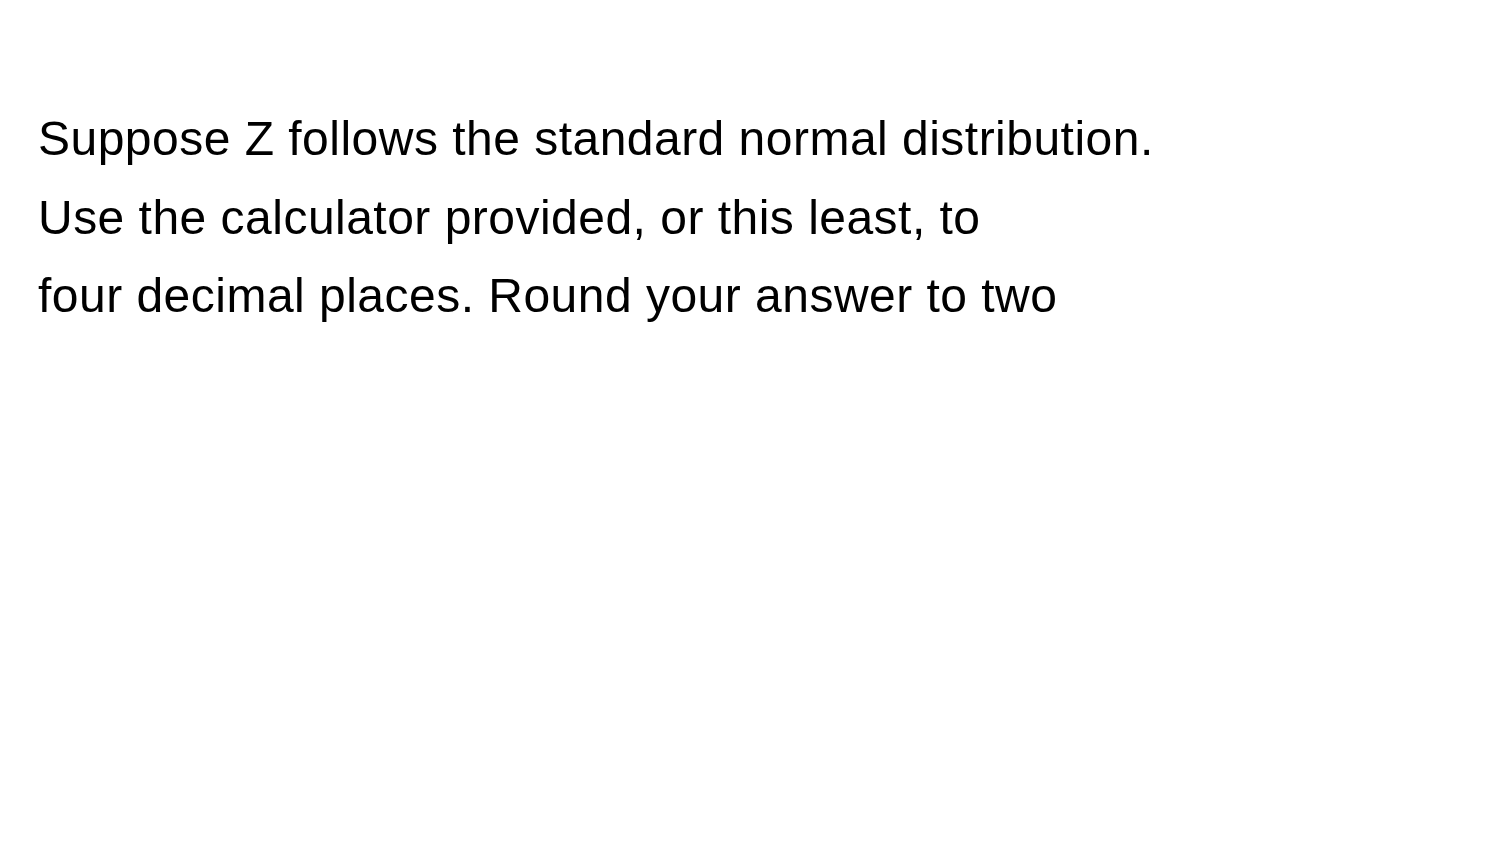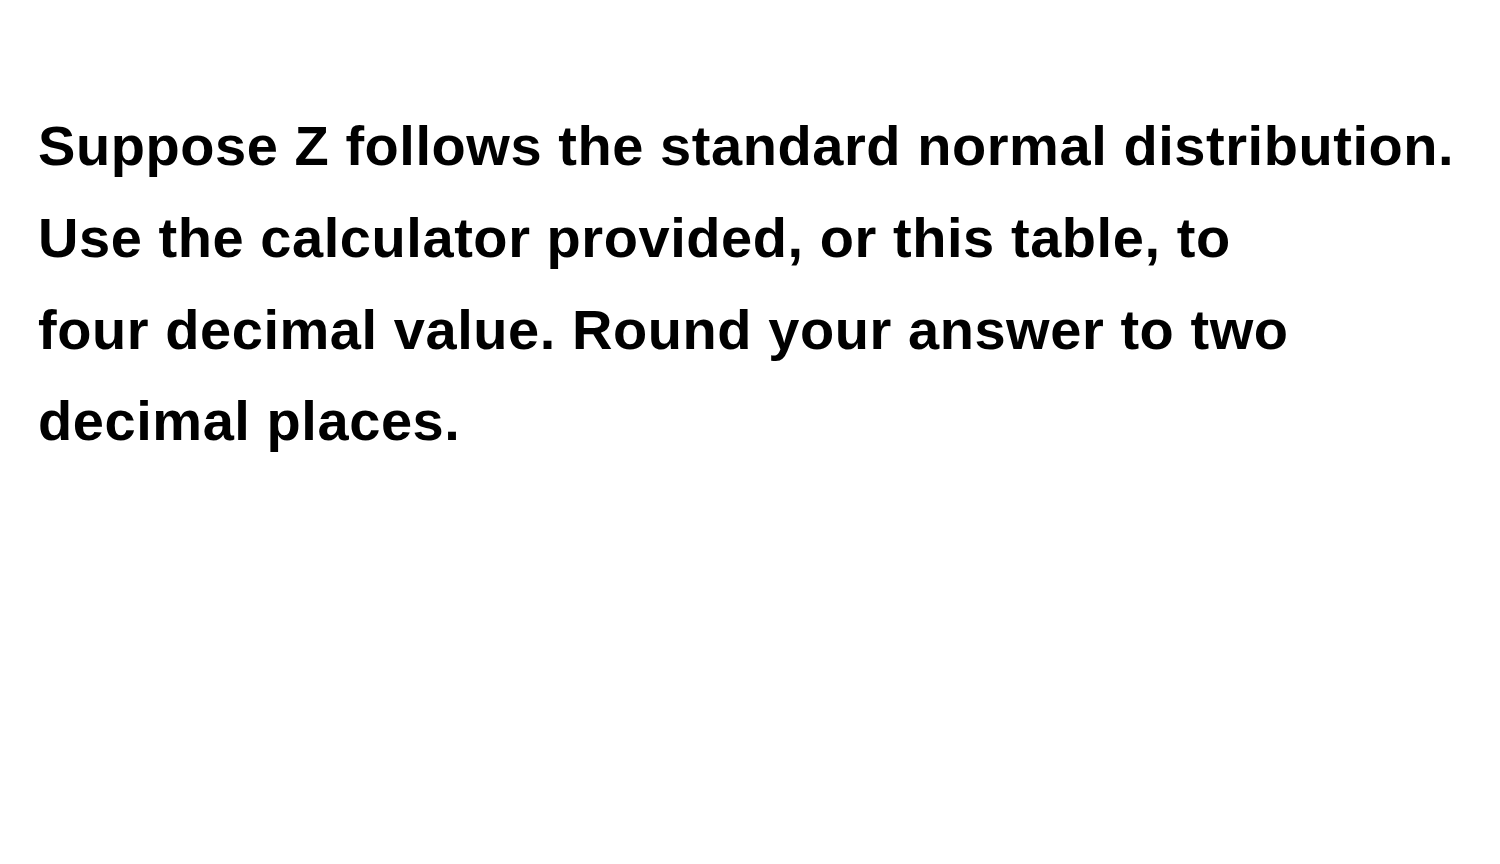--- a/index.html
+++ b/index.html
@@ -9,30 +9,29 @@
     }
     body {
       width: 1500px;
       height: 864px;
       background: #ffffff;
       font-family: -apple-system, BlinkMacSystemFont, "Segoe UI", Helvetica, Arial, sans-serif;
       color: #000000;
       padding: 100px 38px 0 38px;
     }
     .content {
-      font-size: 56px;
+      font-size: 48px;
       line-height: 1.64;
-      font-weight: 700;
+      font-weight: 400;
       letter-spacing: 0.01em;
     }
     .paragraph {
       margin: 0;
     }
   </style>
 </head>
 <body>
 
 <div class="content">
   <p class="paragraph">Suppose Z follows the standard normal distribution.</p>
-  <p class="paragraph">Use the calculator provided, or this table, to</p>
-  <p class="paragraph">four decimal value. Round your answer to two</p>
-  <p class="paragraph">decimal places.</p>
+  <p class="paragraph">Use the calculator provided, or this least, to</p>
+  <p class="paragraph">four decimal places. Round your answer to two</p>
 </div>
 
 </body></html>

